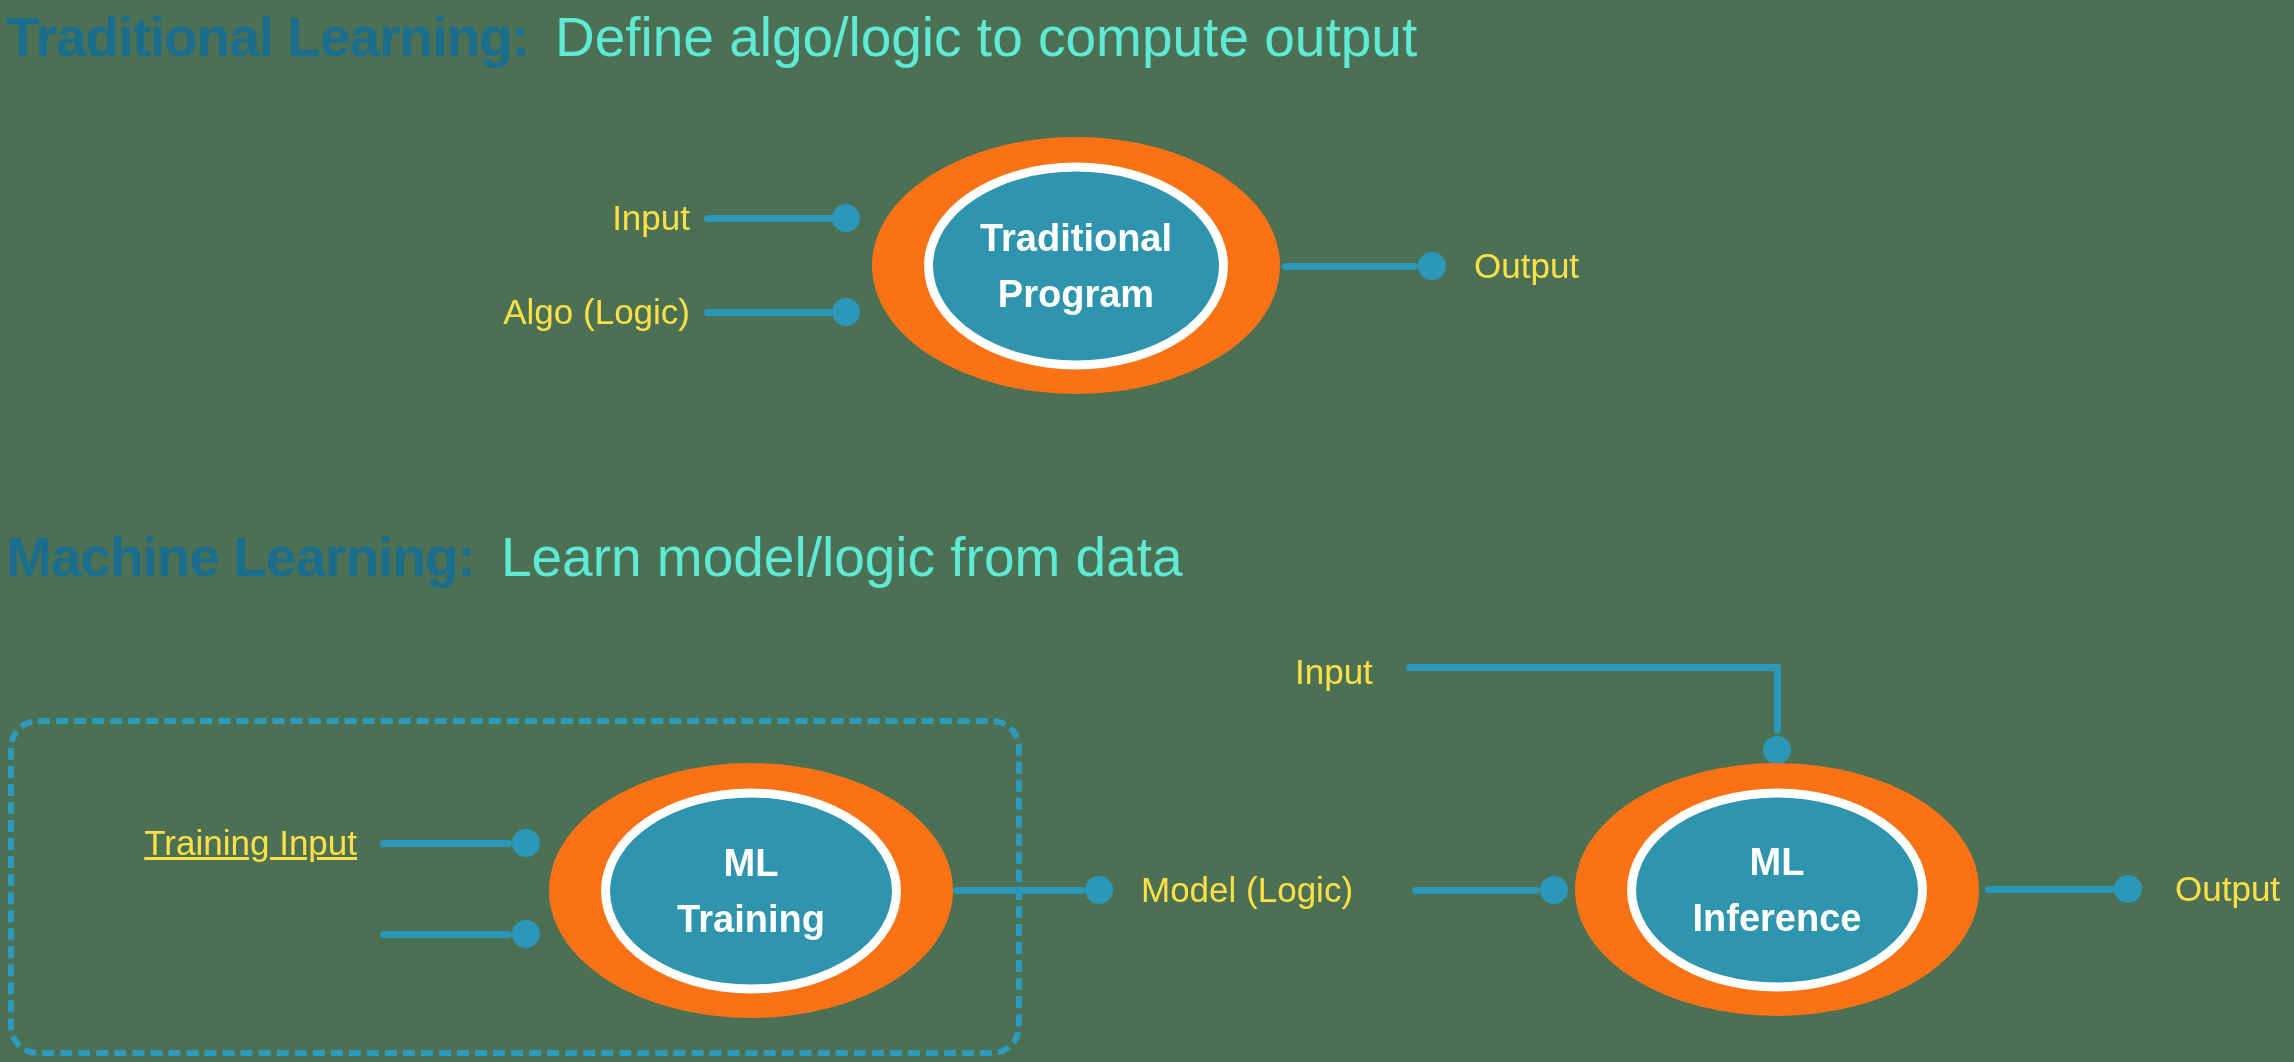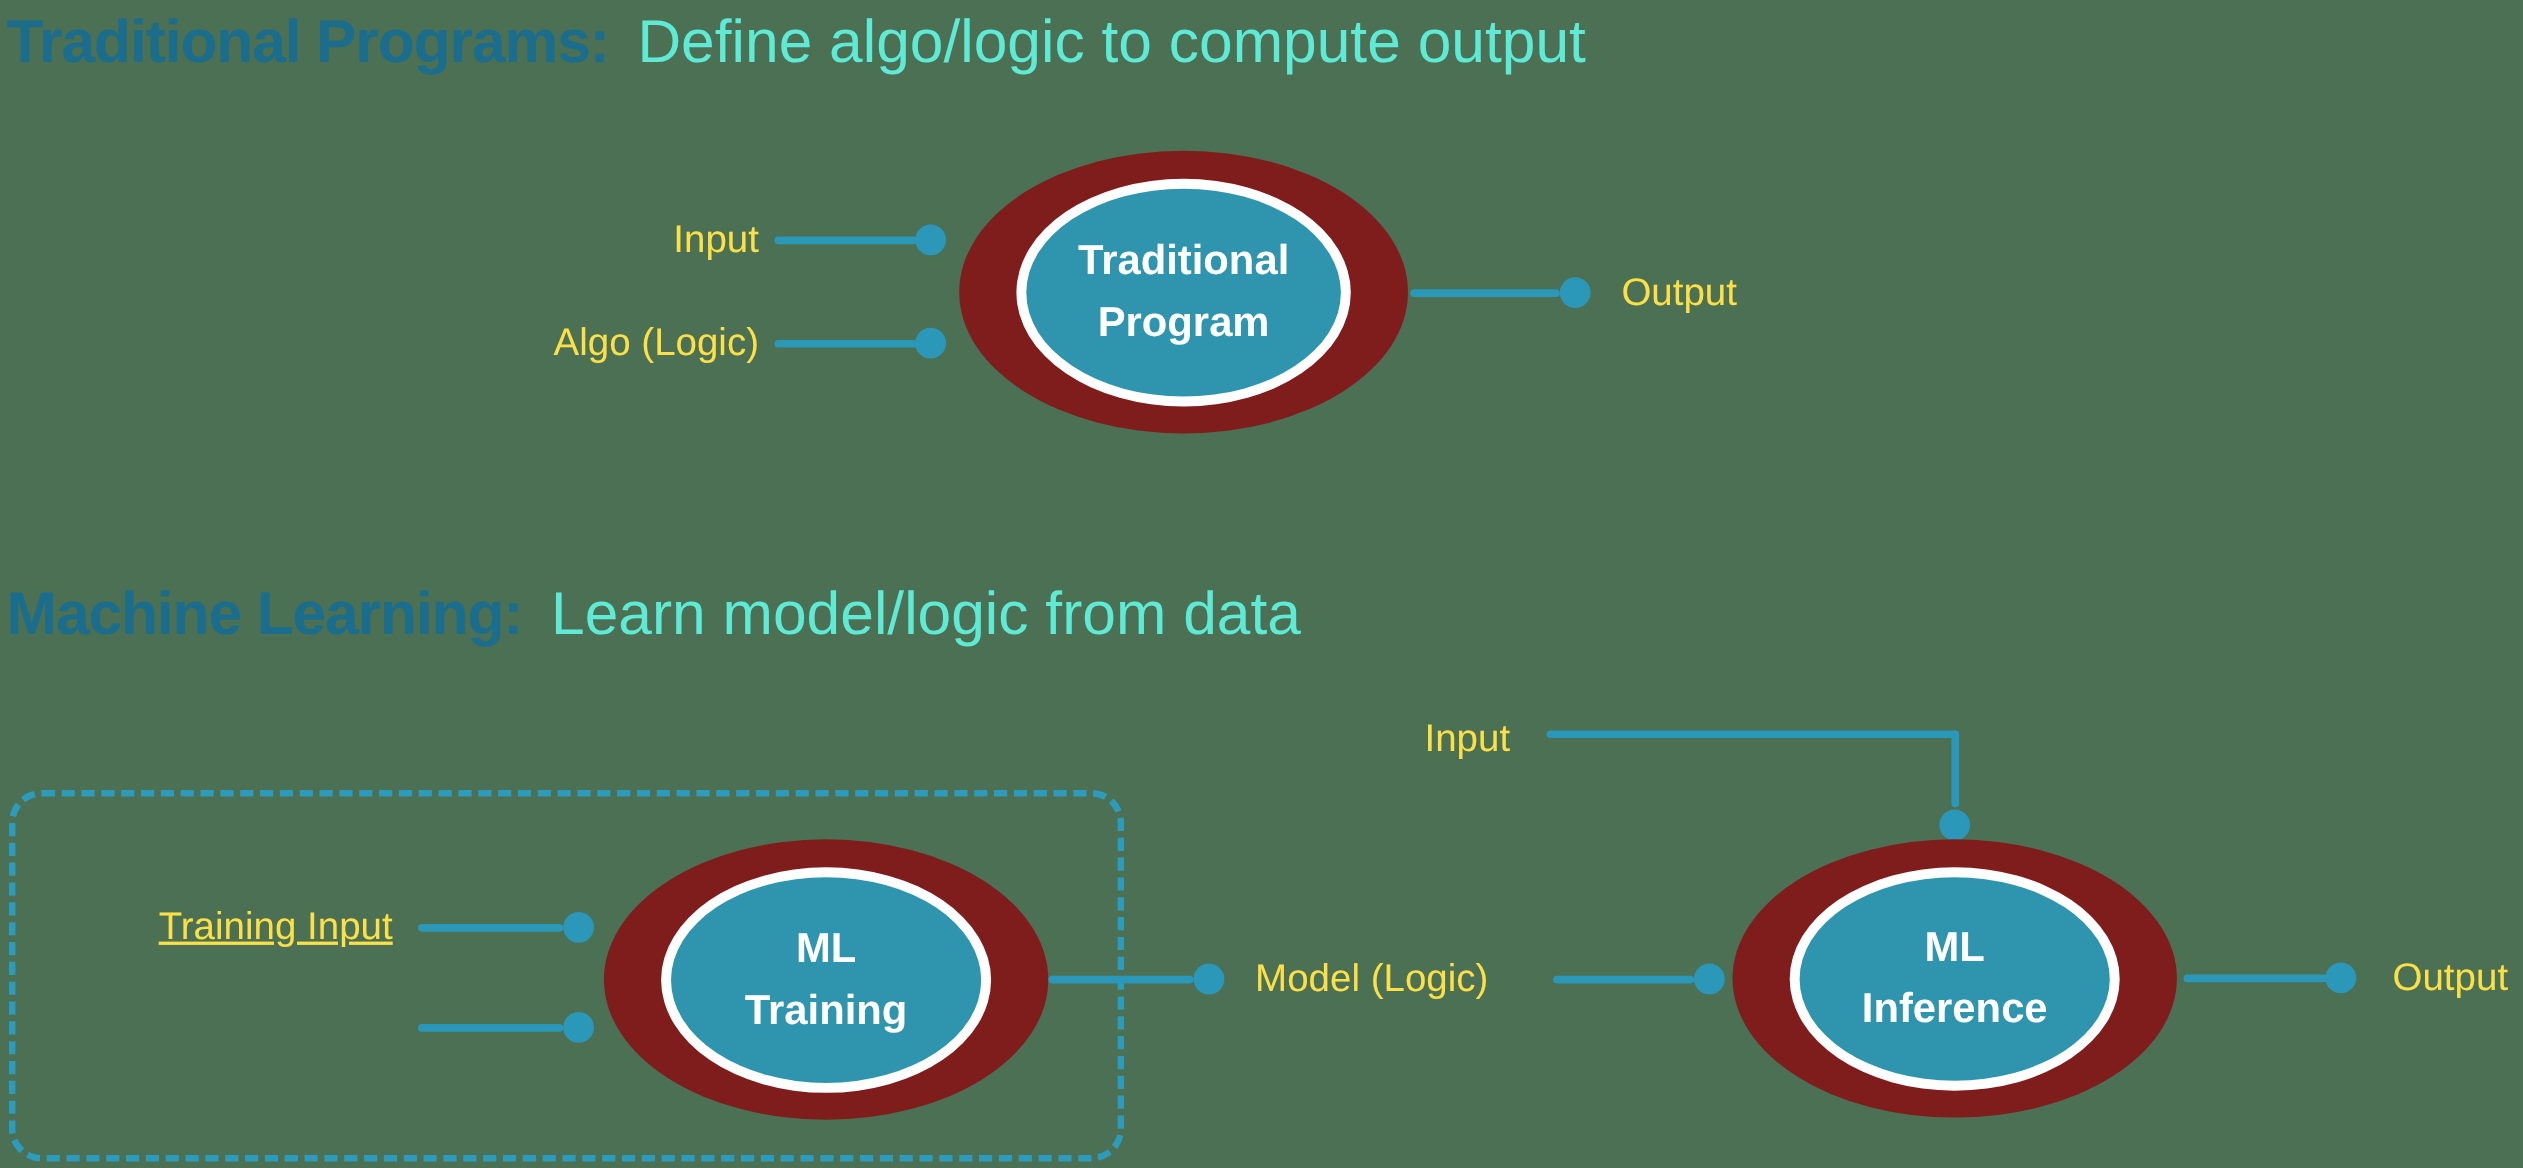--- a/index.html
+++ b/index.html
@@ -12,21 +12,21 @@
   .stage { position:absolute; left:0; top:0; width:2294px; height:1062px; }
 
   
   .title { position:absolute; left:6px; white-space:nowrap; font-size:55px; line-height:62px; color:#1B6D8D; }
   .title .t-bold { font-weight:700; letter-spacing:-1px; }
   .title .t-rest { font-weight:400; margin-left:26px; color:#5eead4; }
   #title-traditional { top:6px; }
   #title-ml { top:526px; }
 
   
-  .node-outer { position:absolute; border-radius:50%; background:#7f1d1d; }
+  .node-outer { position:absolute; border-radius:50%; background:#f97316; }
   .node-inner {
     position:absolute; left:50%; top:50%; transform:translate(-50%,-50%);
     border-radius:50%; background:#2F95AE; border:9px solid #FFFFFF; box-sizing:border-box;
     display:flex; flex-direction:column; align-items:center; justify-content:center;
   }
   .node-text { color:#FFFFFF; font-weight:700; font-size:38px; line-height:56px; text-align:center; white-space:nowrap; }
 
   
   .cline { position:absolute; background:#2B98B9; border-radius:4px; }
   .h7 { height:7px; }
@@ -41,21 +41,21 @@
     position:absolute; left:8px; top:718px; width:1014px; height:338px;
     border:6px dashed #2D9BBC; border-radius:30px; box-sizing:border-box;
   }
 </style>
 </head>
 <body>
 
 <div class="stage">
 
   <div class="title" id="title-traditional">
-    <span class="t-bold">Traditional Programs:</span><span class="t-rest">Define algo/logic to compute output</span>
+    <span class="t-bold">Traditional Learning:</span><span class="t-rest">Define algo/logic to compute output</span>
   </div>
 
   <div class="lbl right" style="left:390px; top:196px; width:300px;">Input</div>
   <div class="lbl right" style="left:390px; top:290px; width:300px;text-align:right;">Algo (Logic)</div>
 
   <div class="cline h7" style="left:704px; top:215px; width:130px;"></div>
   <div class="dot" style="left:832px; top:204px;"></div>
   <div class="cline h7" style="left:704px; top:309px; width:130px;"></div>
   <div class="dot" style="left:832px; top:298px;"></div>
 

